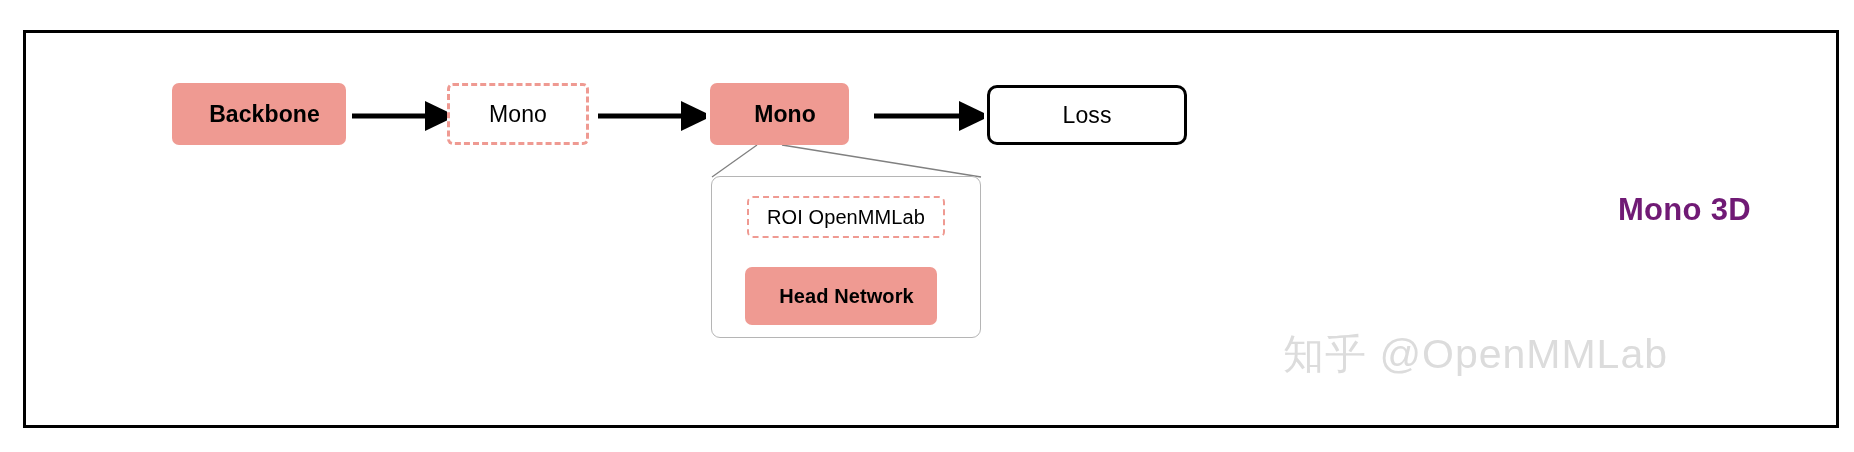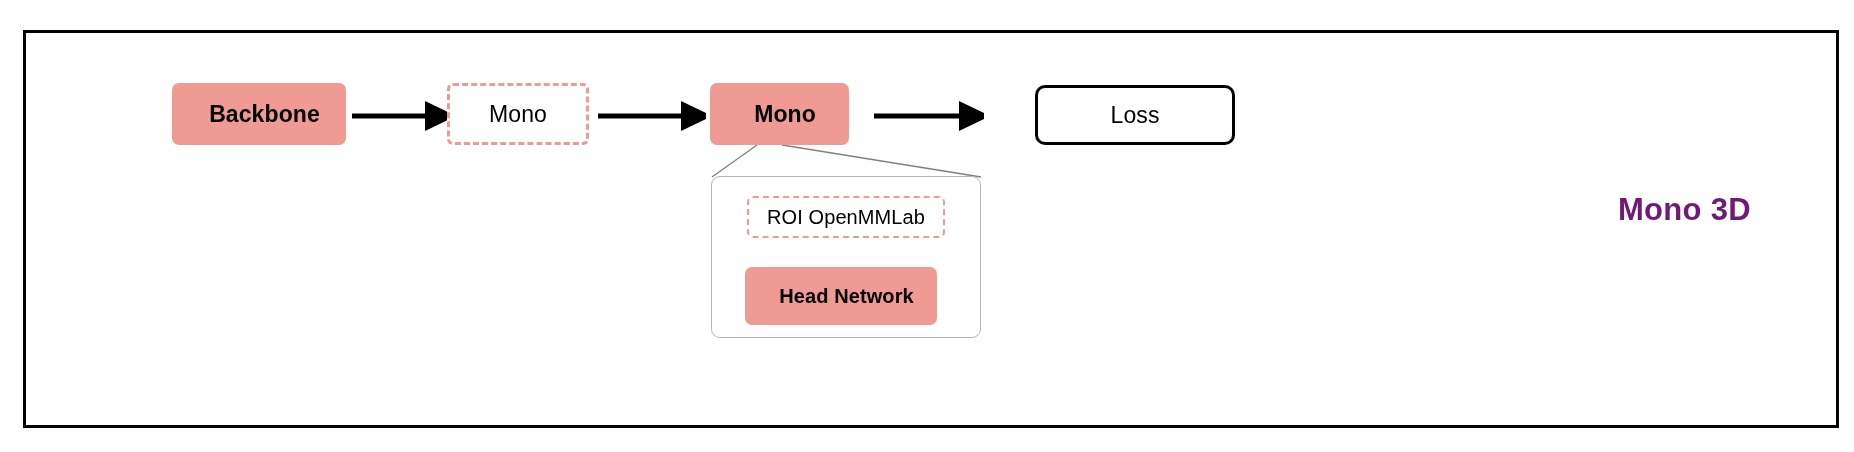--- a/index.html
+++ b/index.html
@@ -73,21 +73,21 @@
   #node-neck {
     left: 447px;  top: 83px;  width: 142px; height: 62px;
     font-size: 23px;
     font-weight: normal;
   }
   #node-head {
     left: 710px;  top: 83px;  width: 139px; height: 62px;
     font-size: 23px;
   }
   #node-loss {
-    left: 1035px;  top: 85px;  width: 200px; height: 60px;
+    left: 987px;  top: 85px;  width: 200px; height: 60px;
     font-size: 23px;
     font-weight: normal;
     text-align: center;
   }
 
   
   .arrow {
     position: absolute;
   }
 
@@ -210,14 +210,15 @@
   <div id="node-roi-extractor" class="node node-dashed">
     <span>ROI OpenMMLab</span>
   </div>
 
   <div id="node-head-network" class="node node-solid">
     <span>Head Network</span>
   </div>
 
   <div id="mono3d-label">Mono 3D</div>
 
+  <div id="watermark">知乎 @OpenMMLab</div>
 
 </div>
 
 </body></html>

